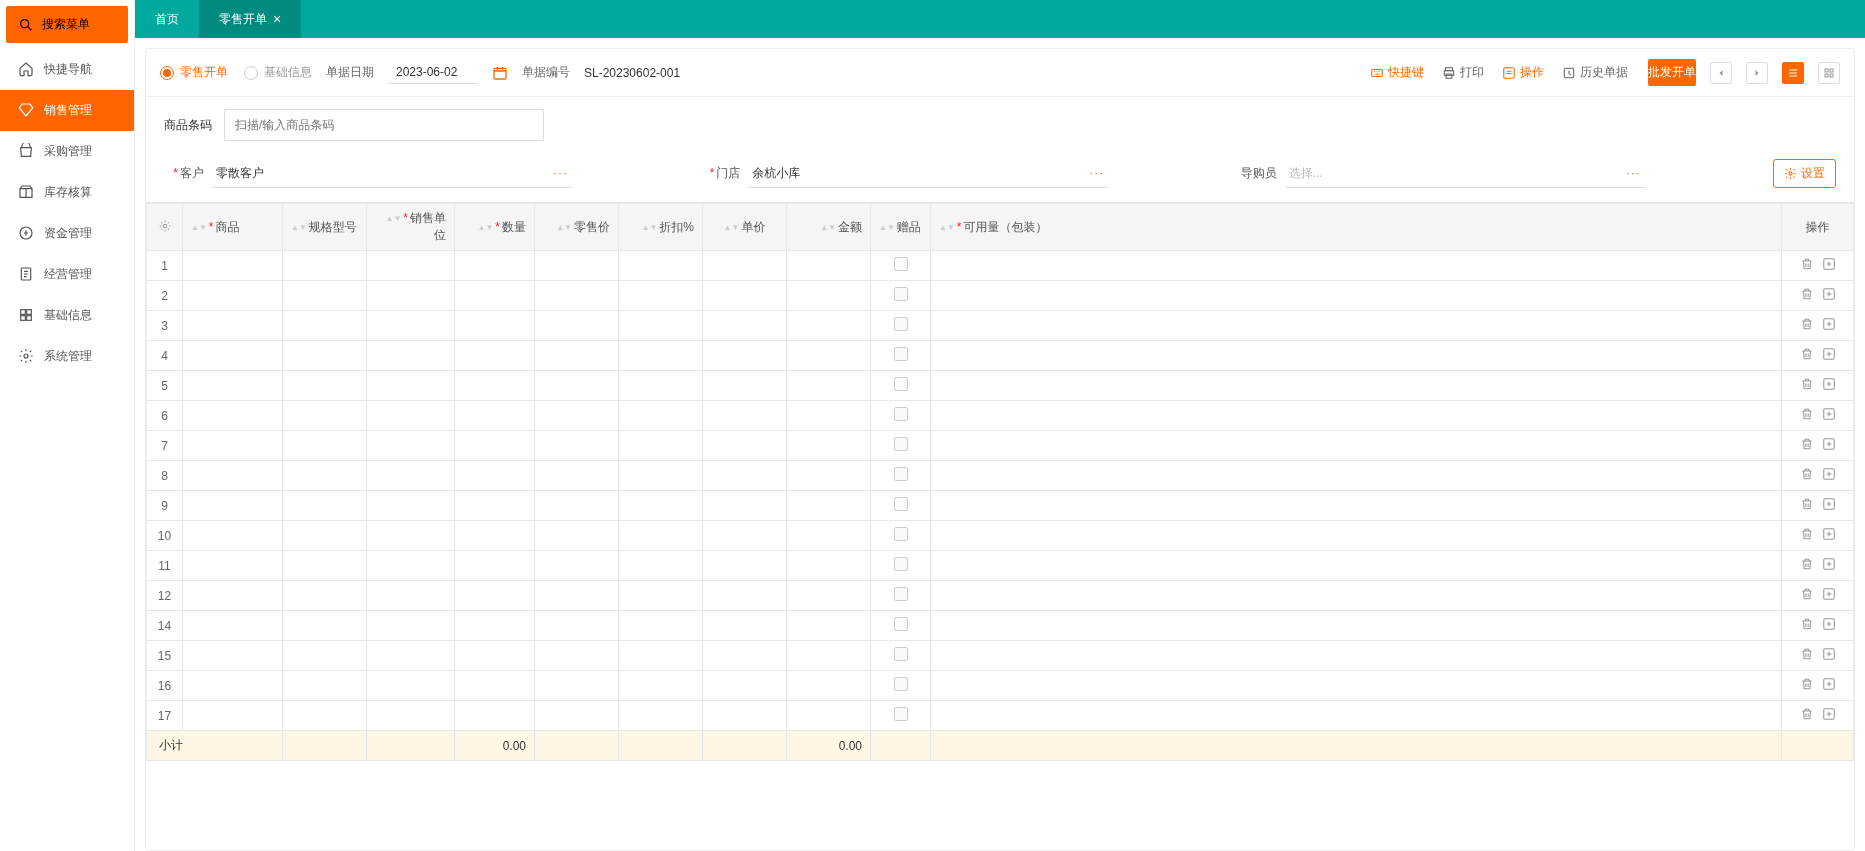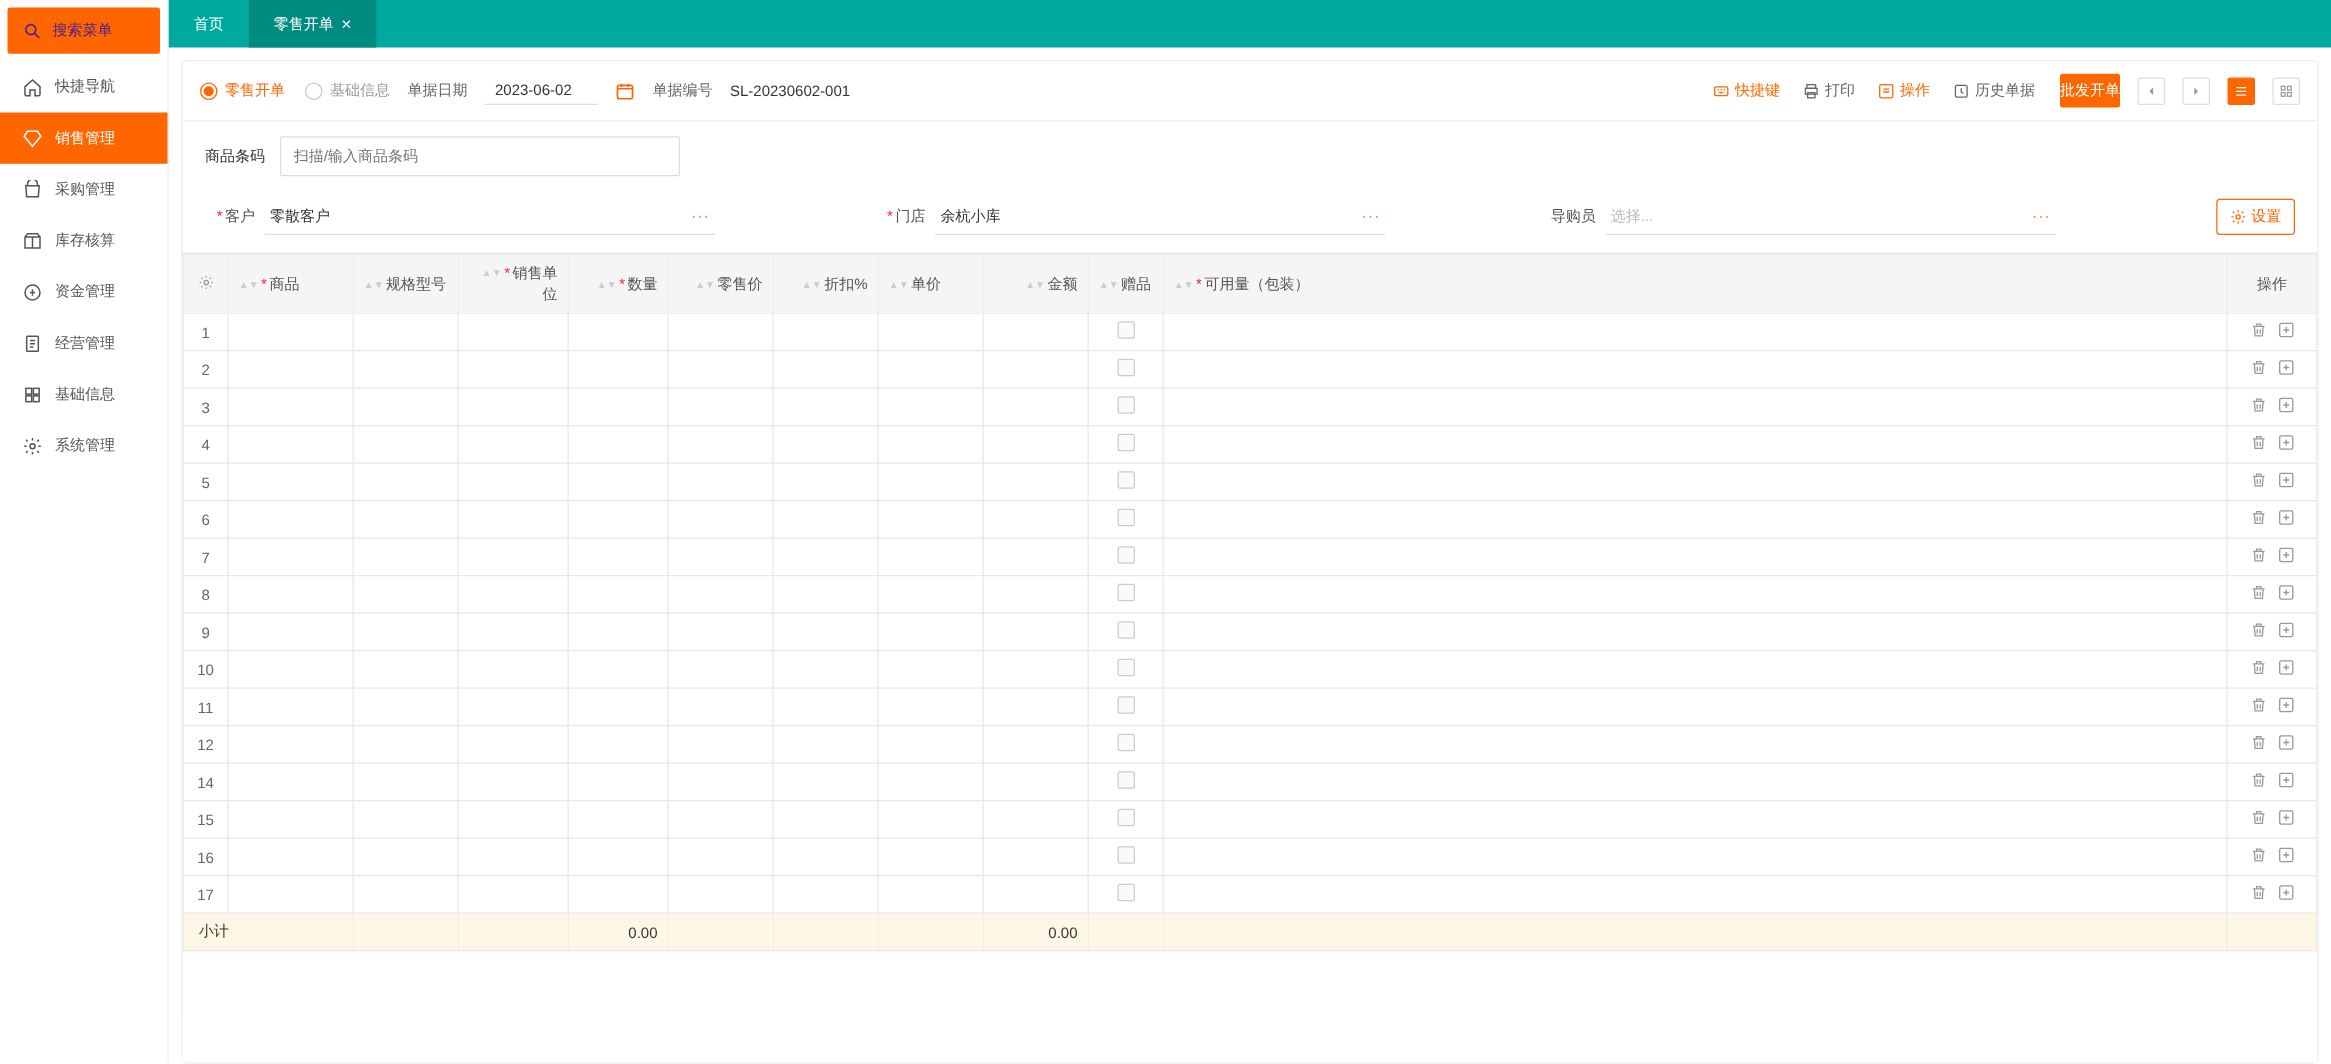--- a/index.html
+++ b/index.html
@@ -1,23 +1,23 @@
 <!DOCTYPE html>
 <html><head>
 <meta charset="utf-8">
 <style>
 * { box-sizing: border-box; margin: 0; padding: 0; }
 body { font-family: "Microsoft YaHei", Arial, sans-serif; font-size: 12px; color: #333; background: #fff; overflow: hidden; }
 .app { display: flex; height: 100vh; }
 
 
 .sidebar { width: 135px; background: #fff; border-right: 1px solid #eee; flex-shrink: 0; }
-.search-menu { background: #ff6600; color: #4c1d95; padding: 10px 12px; display: flex; align-items: center; gap: 8px; margin: 6px; border-radius: 2px; }
+.search-menu { background: #ff6600; color: #000000; padding: 10px 12px; display: flex; align-items: center; gap: 8px; margin: 6px; border-radius: 2px; }
 .search-menu svg { width: 16px; height: 16px; }
-.nav-item { padding: 12px 18px; display: flex; align-items: flex-end; gap: 10px; color: #555; cursor: pointer; }
+.nav-item { padding: 12px 18px; display: flex; align-items: flex-start; gap: 10px; color: #555; cursor: pointer; }
 .nav-item.active { background: #ff6600; color: #fff; }
 .nav-item svg { width: 16px; height: 16px; flex-shrink: 0; }
 
 
 .main { flex: 1; display: flex; flex-direction: column; min-width: 0; }
 .tabs-bar { background: #00a99d; display: flex; align-items: stretch; height: 38px; }
 .tab { padding: 0 20px; color: #fff; display: flex; align-items: center; gap: 6px; cursor: pointer; }
 .tab.active { background: #008b80; }
 .tab .close { font-size: 14px; }
 
@@ -298,21 +298,21 @@
                         <circle cx="12" cy="12" r="3"></circle>
                         <path d="M12 3v2m0 14v2M3 12h2m14 0h2M5.6 5.6l1.4 1.4m10 10 1.4 1.4M5.6 18.4l1.4-1.4m10-10 1.4-1.4"></path>
                       </svg>
                     </span></th>
                   <th style="text-align: left;"><span class="sort">▲▼</span><span class="req">*</span><span>商品</span></th>
                   <th style="text-align: left;"><span class="sort">▲▼</span><span>规格型号</span></th>
                   <th style="text-align: right;"><span class="sort">▲▼</span><span class="req">*</span><span>销售单位</span></th>
                   <th style="text-align: right;"><span class="sort">▲▼</span><span class="req">*</span><span>数量</span></th>
                   <th style="text-align: right;"><span class="sort">▲▼</span><span>零售价</span></th>
                   <th style="text-align: right;"><span class="sort">▲▼</span><span>折扣%</span></th>
-                  <th style="text-align: left;"><span class="sort">▲▼</span><span>单价</span></th>
+                  <th style="text-align: center;"><span class="sort">▲▼</span><span>单价</span></th>
                   <th style="text-align: right;"><span class="sort">▲▼</span><span>金额</span></th>
                   <th style="text-align: left;"><span class="sort">▲▼</span><span>赠品</span></th>
                   <th style="text-align: left;"><span class="sort">▲▼</span><span class="req">*</span><span>可用量（包装）</span></th>
                   <th style="text-align: center;"><span>操作</span></th>
                 </tr>
               </thead>
             <tbody id="tb">
                 <tr>
                   <td class="num">1</td>
                   <td></td>

